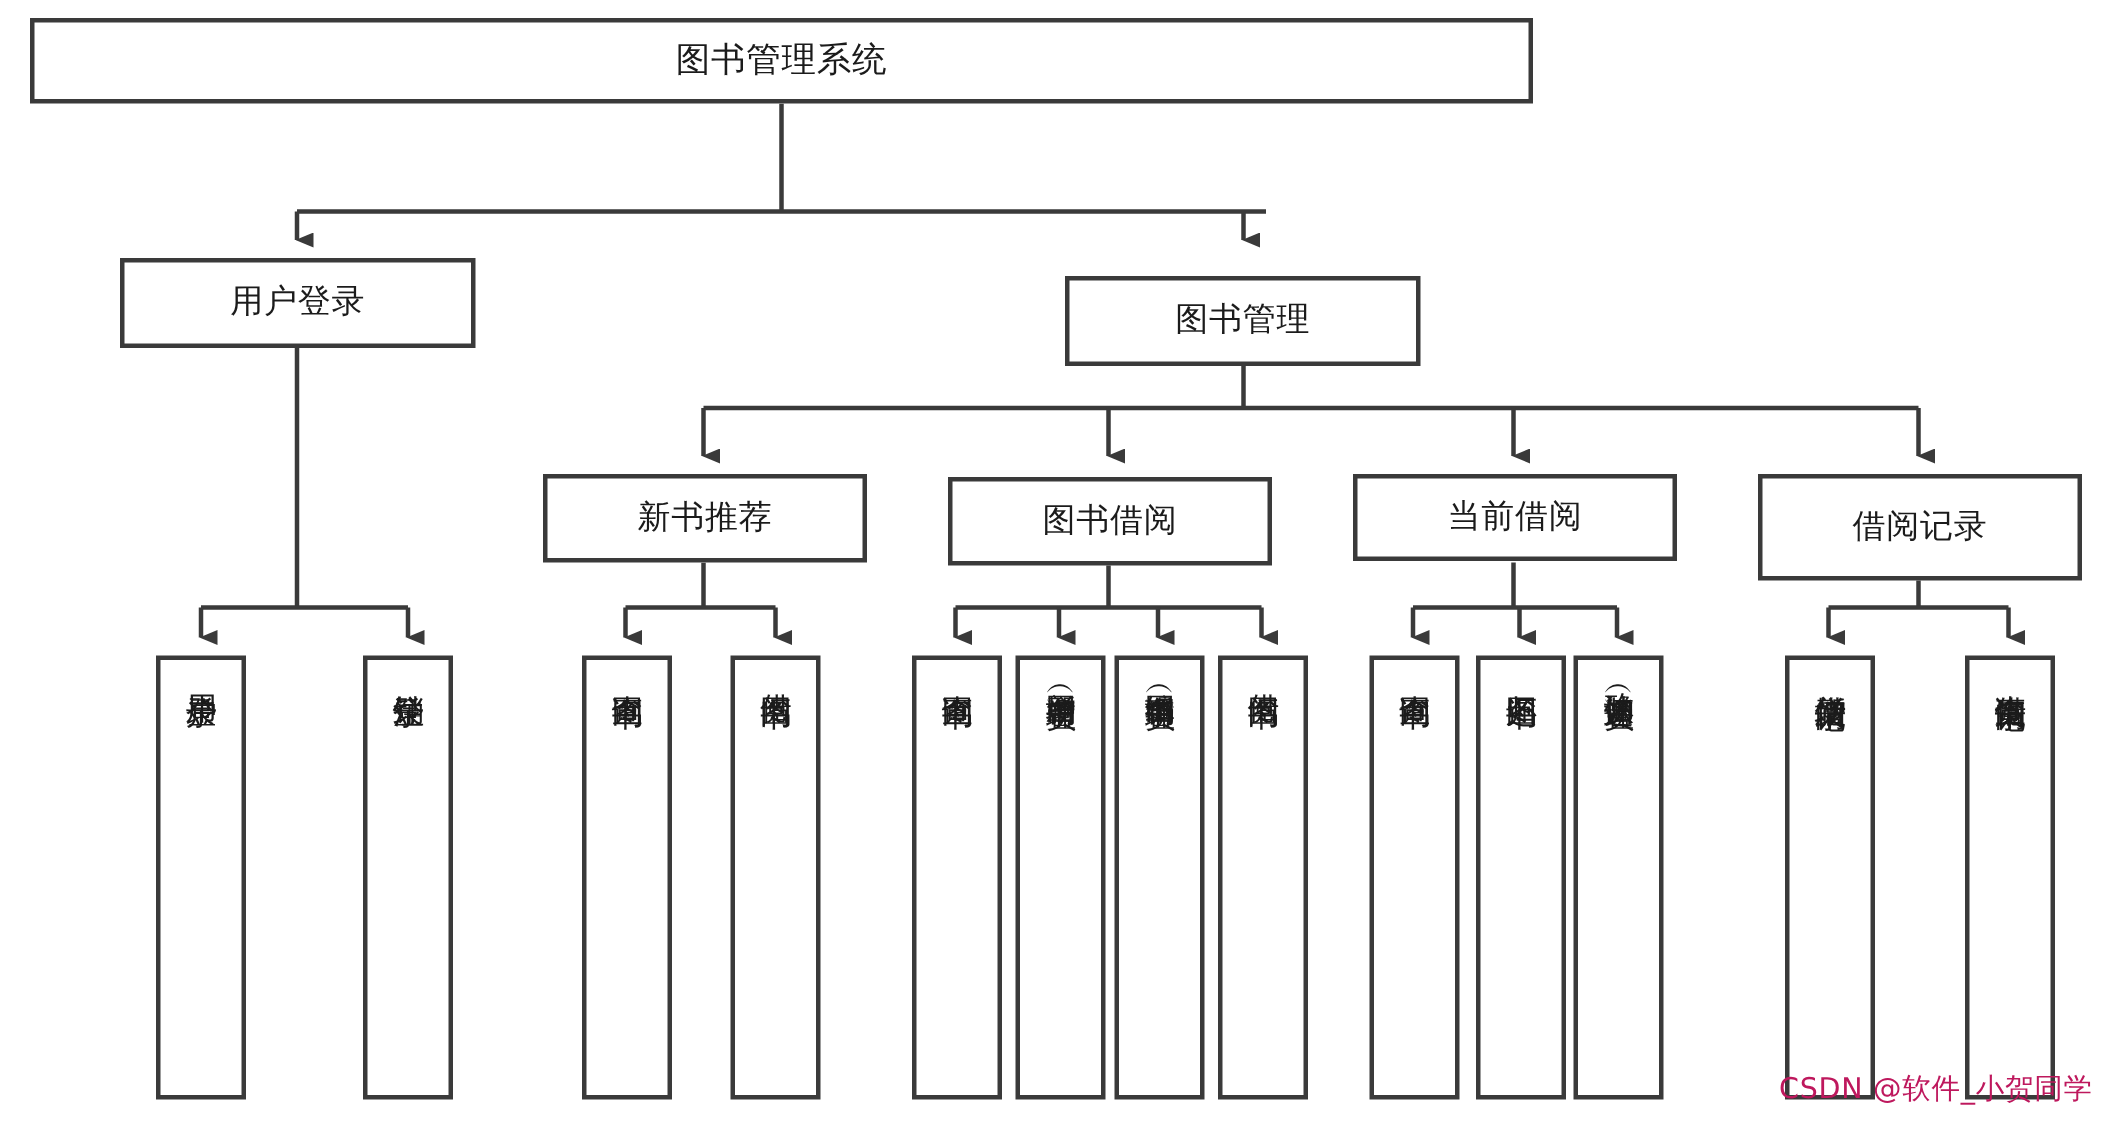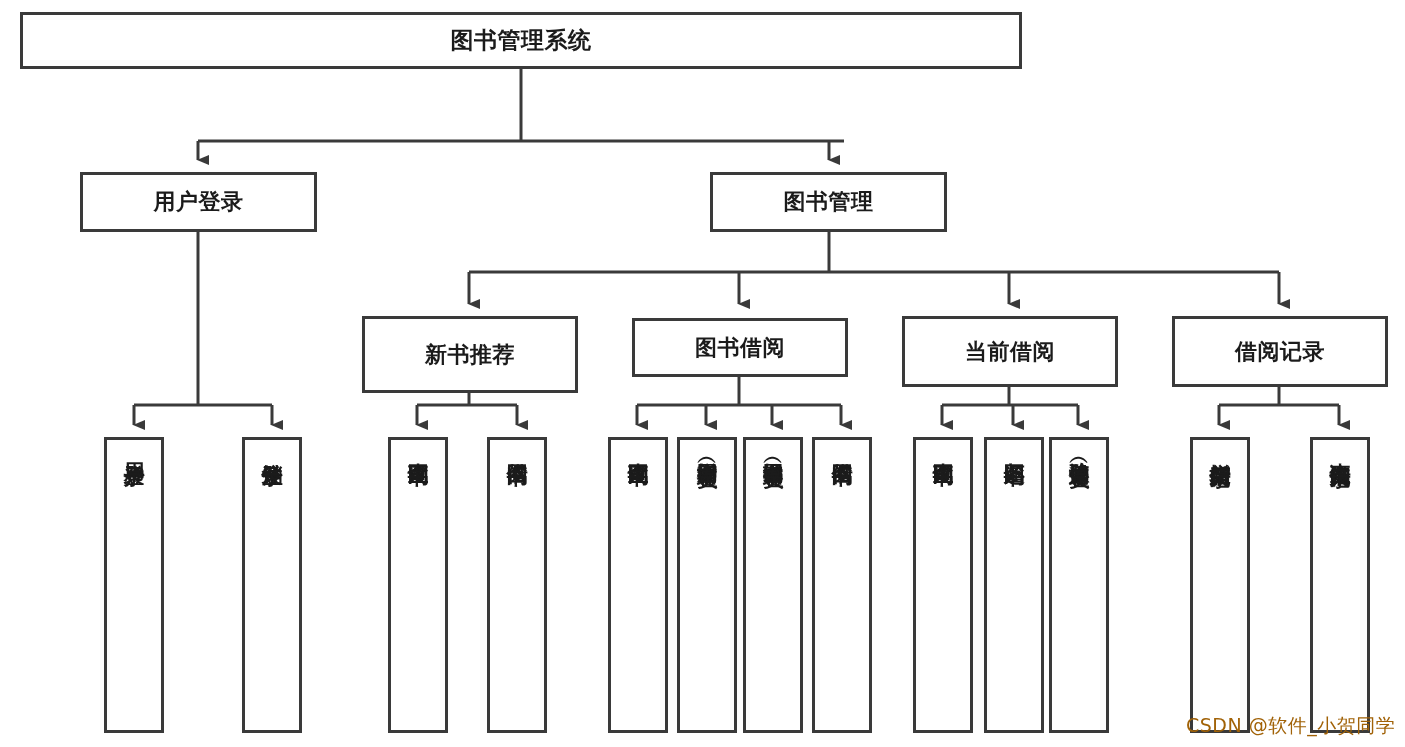--- a/index.html
+++ b/index.html
@@ -34,21 +34,20 @@
     display: flex;
     align-items: center;
     justify-content: center;
     color: #1b1b1b;
   }
   .node .label {
     display: block;
     text-align: center;
     line-height: 1.05;
     letter-spacing: 0.5px;
-    font-weight: bold;
   }
   
   .node.horiz .label {
     font-size: 22px;
     writing-mode: horizontal-tb;
   }
   .node.root .label { font-size: 23px; }
   
   .node.vert {
     align-items: flex-start;
@@ -62,21 +61,21 @@
     letter-spacing: 1px;
     white-space: nowrap;
     margin: 0 auto;
   }
   .node.vert.tall-text .label {
     font-size: 20px;
   }
   .watermark {
     position: absolute;
     font-size: 19px;
-    color: #a16207;
+    color: #be185d;
     white-space: nowrap;
     user-select: none;
     left: 1186px;
     top: 713px;
     letter-spacing: 0.5px;
   }
 </style>
 </head>
 <body>
 
@@ -132,31 +131,31 @@
     </g>
   </svg>
 
   <div class="node horiz root" style="left:20px; top:12px; width:1002px; height:57px;">
     <span class="label">图书管理系统</span>
   </div>
 
   <div class="node horiz" style="left:80px; top:172px; width:237px; height:60px;">
     <span class="label">用户登录</span>
   </div>
-  <div class="node horiz" style="left:710px; top:172px; width:237px; height:60px;">
+  <div class="node horiz" style="left:710px; top:184px; width:237px; height:60px;">
     <span class="label">图书管理</span>
   </div>
 
-  <div class="node horiz" style="left:362px; top:316px; width:216px; height:77px;">
+  <div class="node horiz" style="left:362px; top:316px; width:216px; height:59px;">
     <span class="label">新书推荐</span>
   </div>
   <div class="node horiz" style="left:632px; top:318px; width:216px; height:59px;">
     <span class="label">图书借阅</span>
   </div>
-  <div class="node horiz" style="left:902px; top:316px; width:216px; height:71px;">
+  <div class="node horiz" style="left:902px; top:316px; width:216px; height:58px;">
     <span class="label">当前借阅</span>
   </div>
   <div class="node horiz" style="left:1172px; top:316px; width:216px; height:71px;">
     <span class="label">借阅记录</span>
   </div>
 
   <div class="node vert" style="left:104px; top:437px; width:60px; height:296px;">
     <span class="label">用户登录</span>
   </div>
   <div class="node vert" style="left:242px; top:437px; width:60px; height:296px;">

